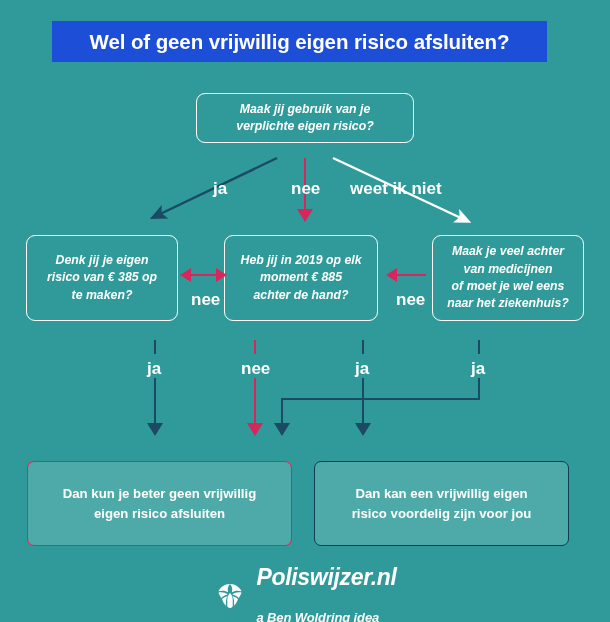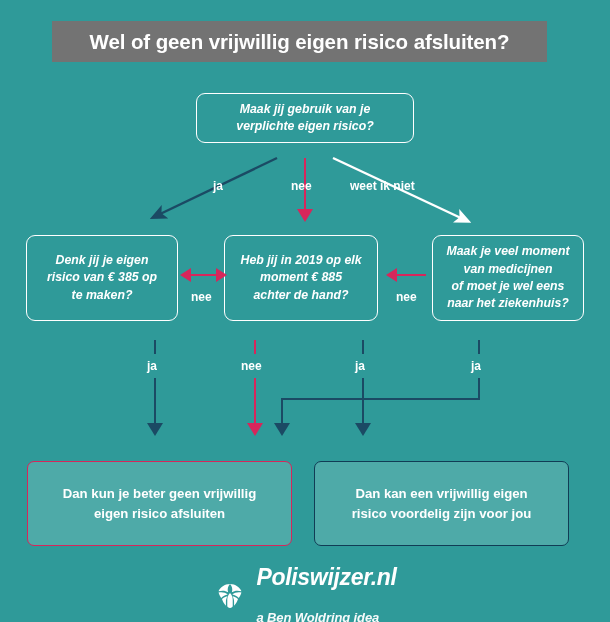--- a/index.html
+++ b/index.html
@@ -19,21 +19,21 @@
     height: 622px;
   }
 
   
   .title-banner {
     position: absolute;
     left: 52px;
     top: 21px;
     width: 495px;
     height: 41px;
-    background: #737373;
+    background: #1d4ed8;
     display: flex;
     align-items: center;
     justify-content: center;
   }
   .title-text {
     color: #ffffff;
     font-size: 20.5px;
     font-weight: bold;
     letter-spacing: -0.1px;
     white-space: nowrap;
@@ -130,21 +130,21 @@
     top: 0;
     width: 610px;
     height: 622px;
     pointer-events: none;
   }
 
   
   .edge-label {
     position: absolute;
     color: #ffffff;
-    font-size: 12px;
+    font-size: 17px;
     font-weight: bold;
     white-space: nowrap;
   }
 
   
   .footer {
     position: absolute;
     left: 0;
     top: 566px;
     width: 610px;
@@ -231,21 +231,21 @@
   <div class="box" id="box-mid">
     <div>
       <span>Heb jij in 2019 op elk</span><br>
       <span>moment € 885</span><br>
       <span>achter de hand?</span>
     </div>
   </div>
 
   <div class="box" id="box-right">
     <div>
-      <span>Maak je veel moment</span><br>
+      <span>Maak je veel achter</span><br>
       <span>van medicijnen</span><br>
       <span>of moet je wel eens</span><br>
       <span>naar het ziekenhuis?</span>
     </div>
   </div>
 
   <div class="line h-line c-red" style="left:190px; top:274px; width:28px;"></div>
   <div class="arrow-head ah-left-red" style="left:180px; top:268px;"></div>
   <div class="arrow-head ah-right-red" style="left:216px; top:268px;"></div>
   <div class="edge-label" style="left:191px; top:290px;">nee</div>

